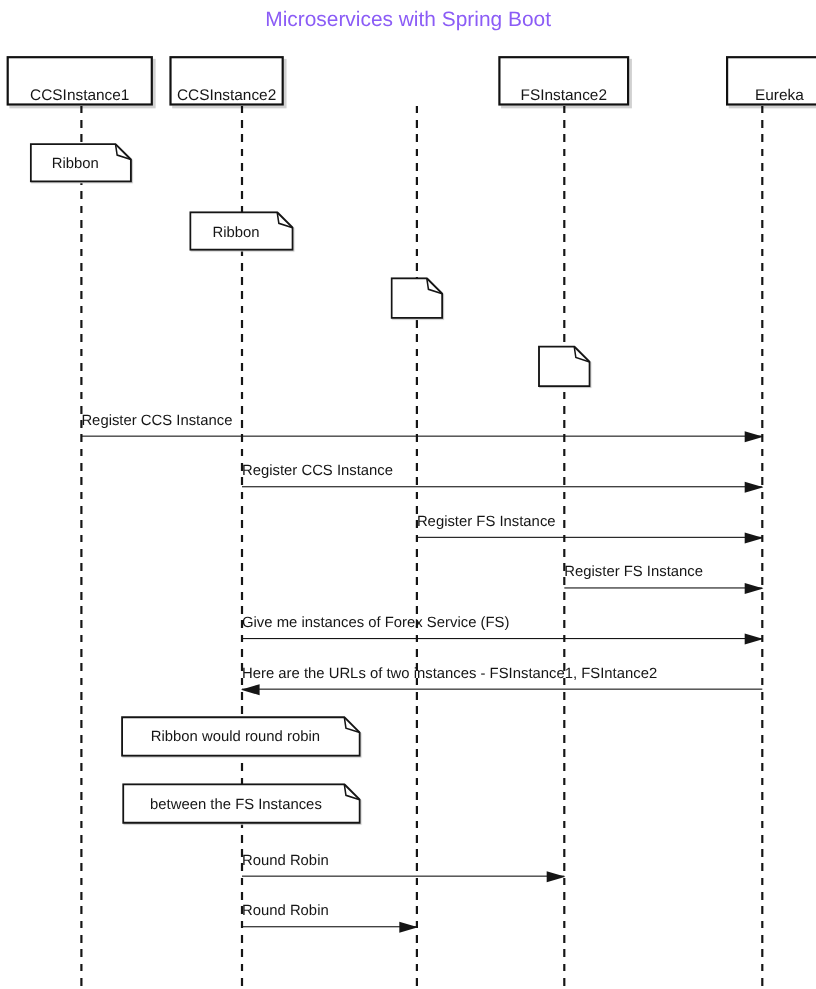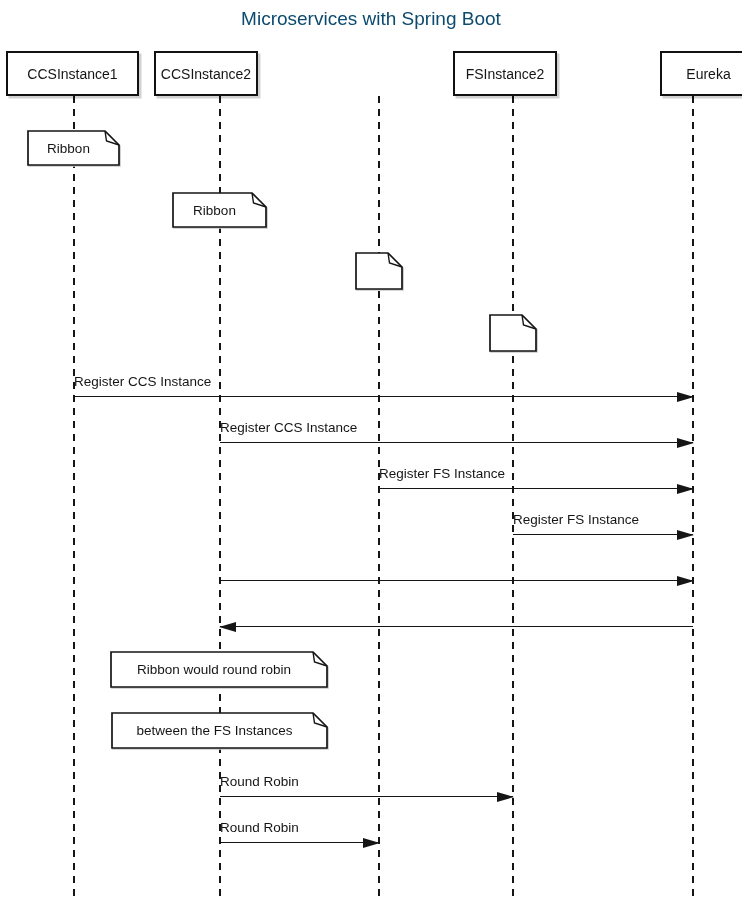--- a/index.html
+++ b/index.html
@@ -13,39 +13,39 @@
     overflow: hidden;
   }
   .title {
     position: absolute;
     top: 8px;
     left: 0;
     width: 100%;
     text-align: center;
     font-size: 19px;
     font-weight: 400;
-    color: #0c4a6e;
+    color: #8b5cf6;
   }
   .lifeline {
     position: absolute;
     top: 96px;
     height: 803px;
     width: 2px;
     background: repeating-linear-gradient(to bottom, #151515 0 7px, transparent 7px 13px);
   }
   .participant {
     position: absolute;
     top: 51px;
     height: 45px;
     box-sizing: border-box;
     background: #ffffff;
     border: 2.6px solid #111111;
     box-shadow: 2.5px 2.5px 0 rgba(0,0,0,0.18);
     display: flex;
-    align-items: center;
+    align-items: flex-end;
     justify-content: center;
   }
   .plabel {
     font-size: 14px;
     white-space: nowrap;
   }
   .note { position: absolute; }
   .note svg {
     position: absolute;
     left: 0;
@@ -103,21 +103,21 @@
   <div class="lifeline" style="left:378px"></div>
   <div class="lifeline" style="left:512px"></div>
   <div class="lifeline" style="left:692px"></div>
 
   <div class="participant" style="left:6px;width:133px">
     <span class="plabel">CCSInstance1</span>
   </div>
   <div class="participant" style="left:154px;width:104px">
     <span class="plabel">CCSInstance2</span>
   </div>
-  <div class="participant" style="left:453px;width:104px">
+  <div class="participant" style="left:453px;width:119px">
     <span class="plabel">FSInstance2</span>
   </div>
   <div class="participant" style="left:660px;width:97px">
     <span class="plabel">Eureka</span>
   </div>
 
   <div class="note" style="left:27px;top:130px;width:93px;height:36px">
     <svg width="93" height="36" viewBox="0 0 93 36">
       <path class="np" d="M1,1 L78,1 L92,15 L92,35 L1,35 Z"></path>
       <path class="nf" d="M78,1 L79.5,11 L92,15"></path>
@@ -183,25 +183,27 @@
     <div class="arrow right"></div>
   </div>
 
   <div class="message" style="left:513px;top:510px;width:180px">
     <div class="mlabel">Register FS Instance</div>
     <div class="mline"></div>
     <div class="arrow right"></div>
   </div>
 
   <div class="message" style="left:220px;top:556px;width:473px">
+    <div class="mlabel">Give me instances of Forex Service (FS)</div>
     <div class="mline"></div>
     <div class="arrow right"></div>
   </div>
 
   <div class="message" style="left:220px;top:602px;width:473px">
+    <div class="mlabel">Here are the URLs of two instances - FSInstance1, FSIntance2</div>
     <div class="mline"></div>
     <div class="arrow left"></div>
   </div>
 
   <div class="message" style="left:220px;top:772px;width:293px">
     <div class="mlabel">Round Robin</div>
     <div class="mline"></div>
     <div class="arrow right"></div>
   </div>
 

